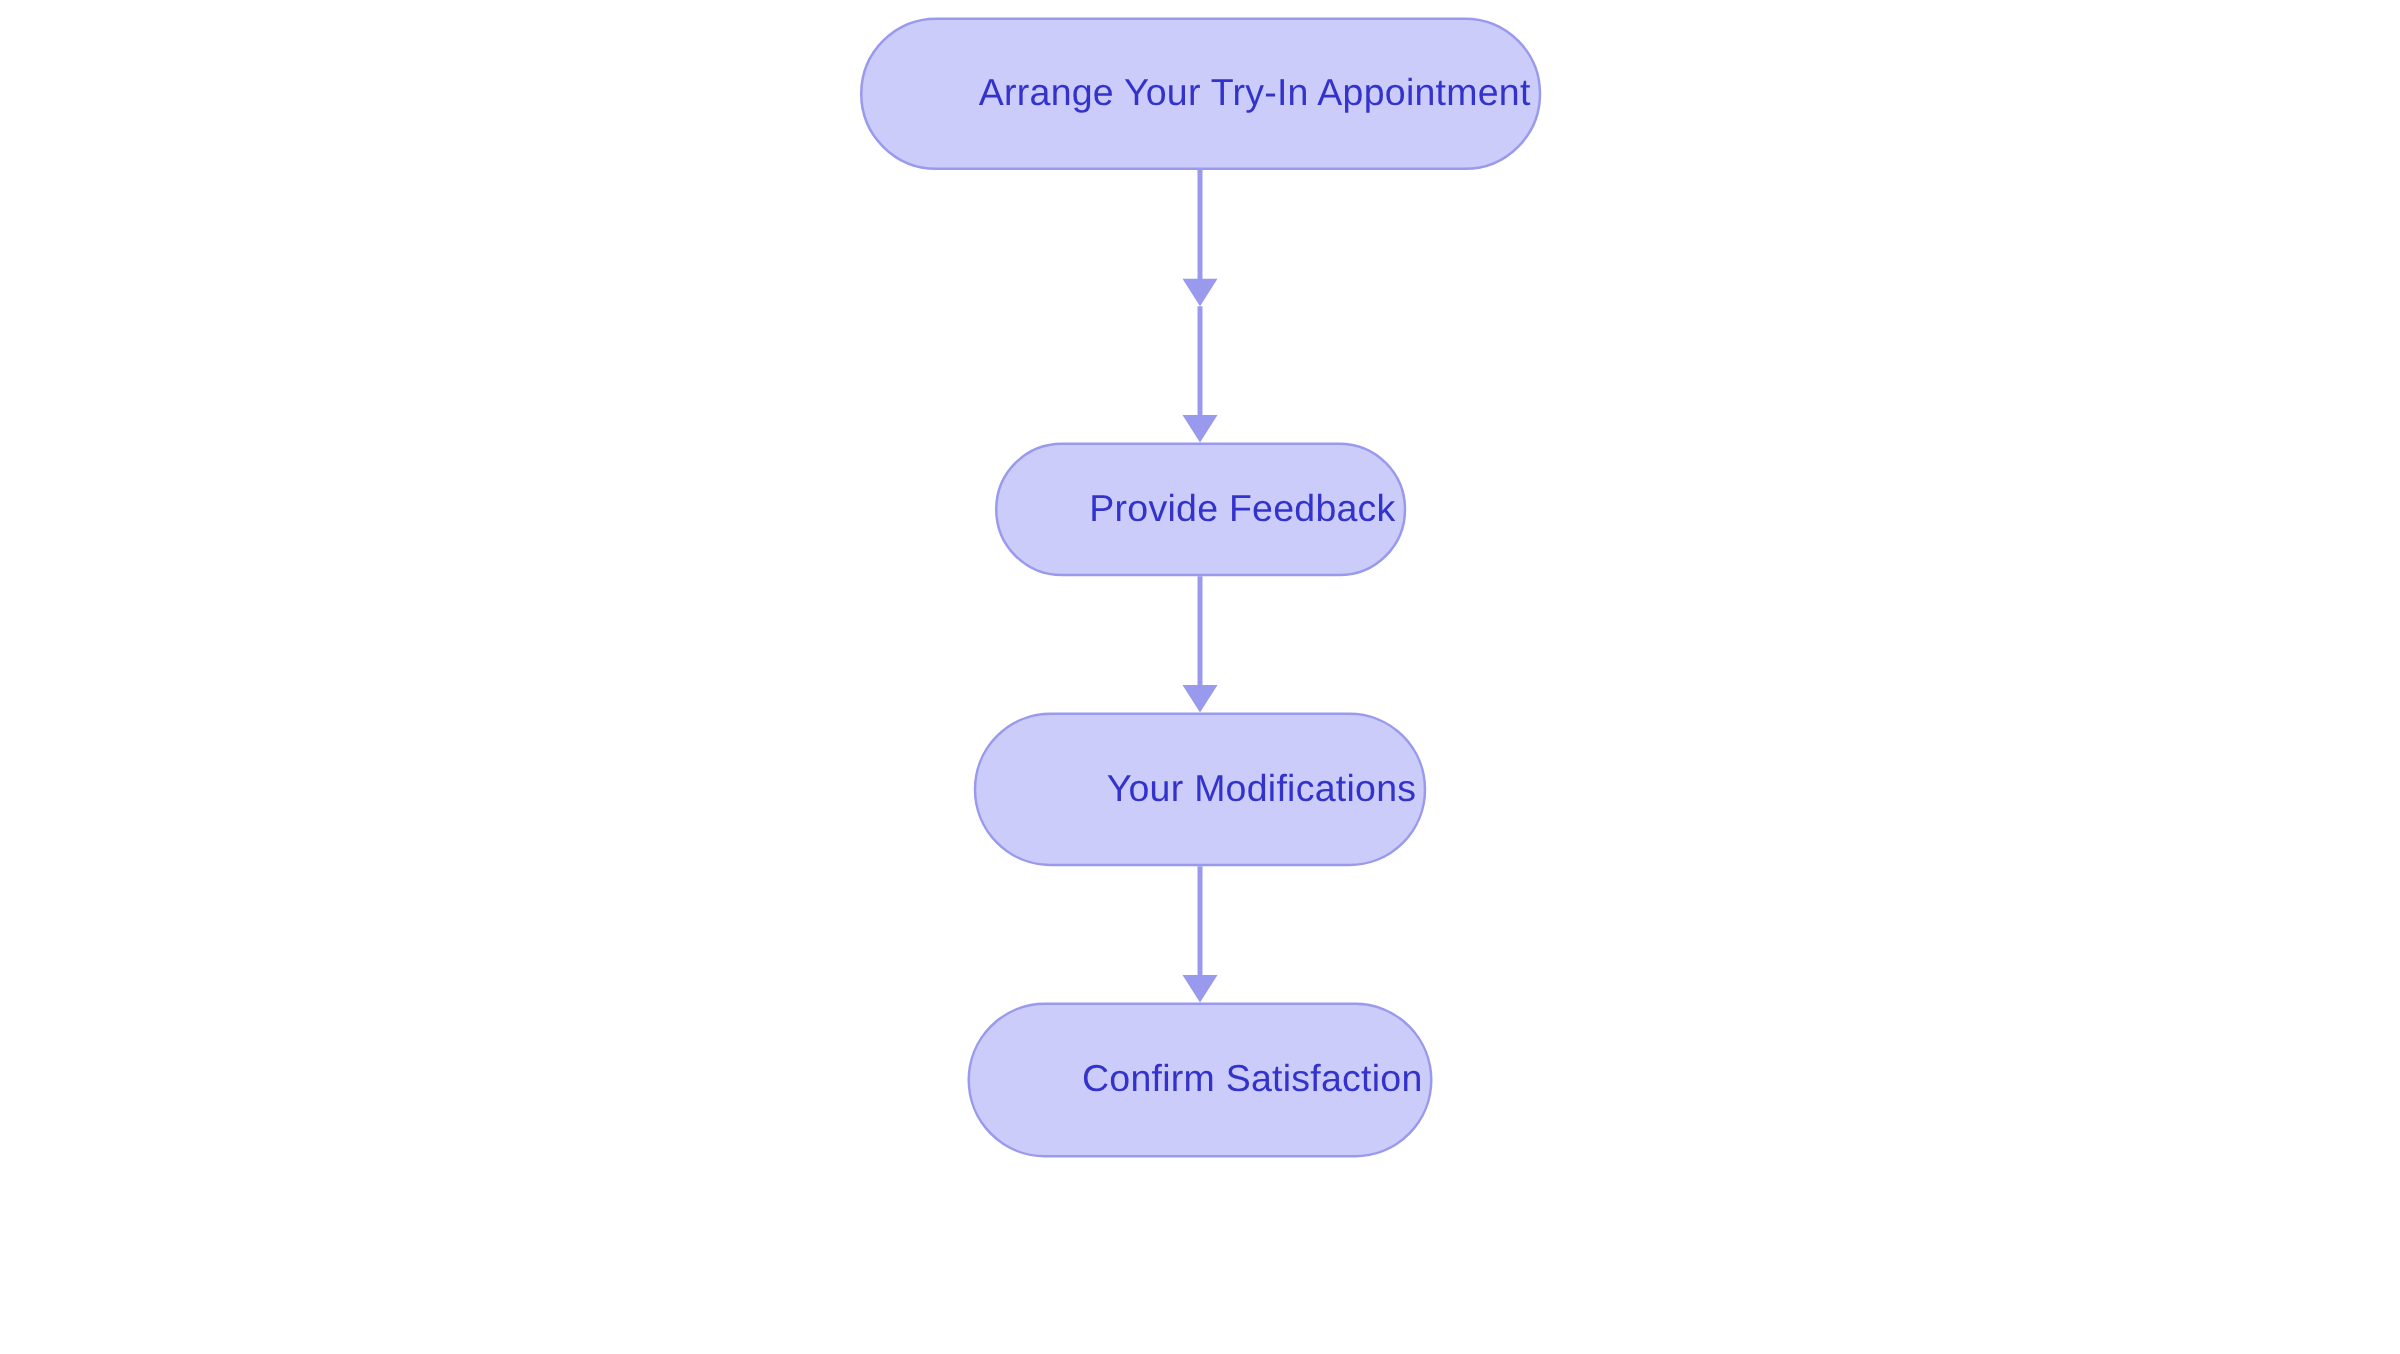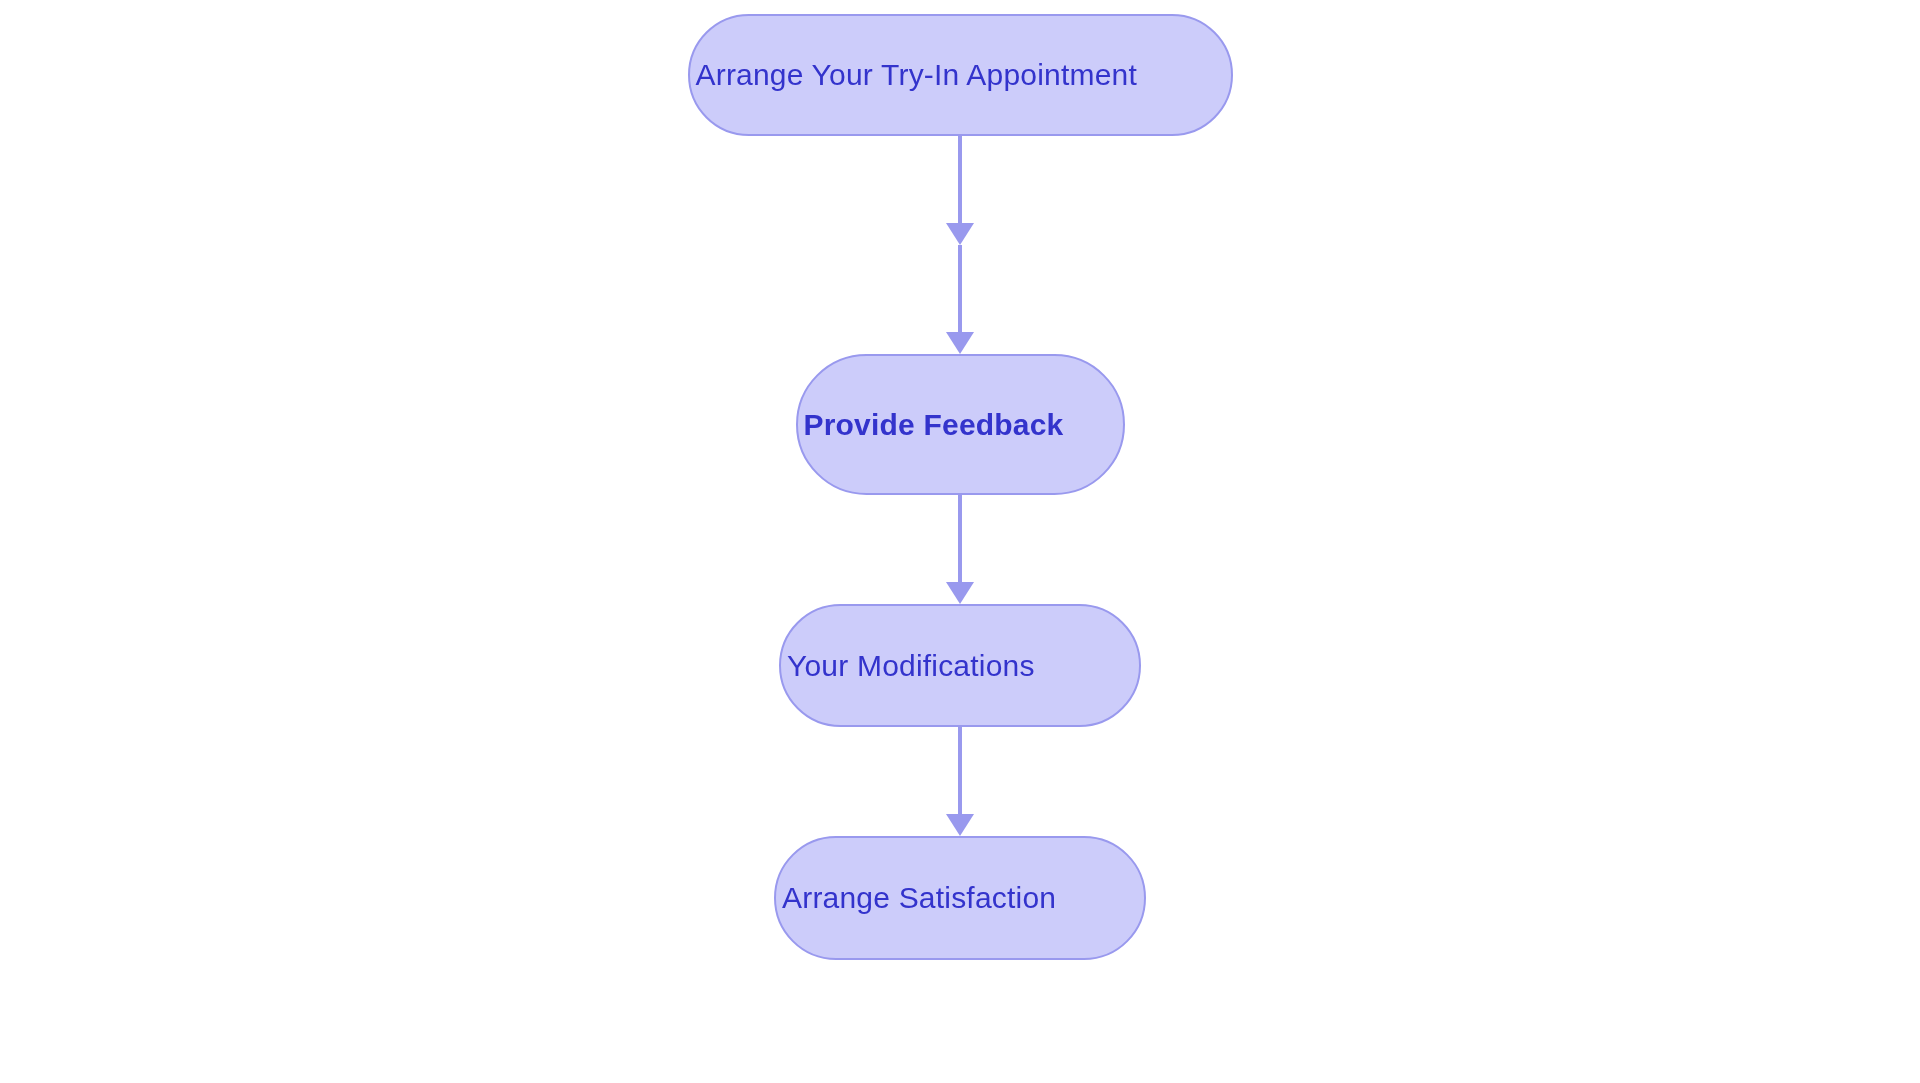--- a/index.html
+++ b/index.html
@@ -36,34 +36,34 @@
     background: #ccccfa;
     border: 2px solid #9999ee;
     border-radius: 9999px;
     color: #3333cc;
     font-size: 30px;
     font-weight: 400;
     letter-spacing: 0.2px;
     line-height: 1;
     display: flex;
     align-items: center;
-    justify-content: flex-start;
+    justify-content: flex-end;
     white-space: nowrap;
     user-select: none;
   }
   .node-label {
     display: block;
     padding: 0 6px;
     color: #3333cc;
   }
 
   
   .node-1 { width: 545px; height: 122px; margin-top: 14px; }
   .node-2 { width: 305px; height: 124px; }
-  .node-3 { width: 329px; height: 141px; font-weight: bold; }
+  .node-3 { width: 329px; height: 107px; }
   .node-4 { width: 362px; height: 123px; }
   .node-5 { width: 372px; height: 124px; }
 
   .flow-connector {
     position: relative;
     width: 40px;
     display: flex;
     flex-direction: column;
     align-items: center;
     justify-content: flex-start;
@@ -120,17 +120,17 @@
     <div class="flow-node node-4">
       <span class="node-label">Your Modifications</span>
     </div>
 
     <div class="flow-connector conn-4">
       <div class="conn-line"></div>
       <div class="conn-head"></div>
     </div>
 
     <div class="flow-node node-5">
-      <span class="node-label">Arrange Satisfaction</span>
+      <span class="node-label">Confirm Satisfaction</span>
     </div>
 
   </div>
 </div>
 
 </body></html>

